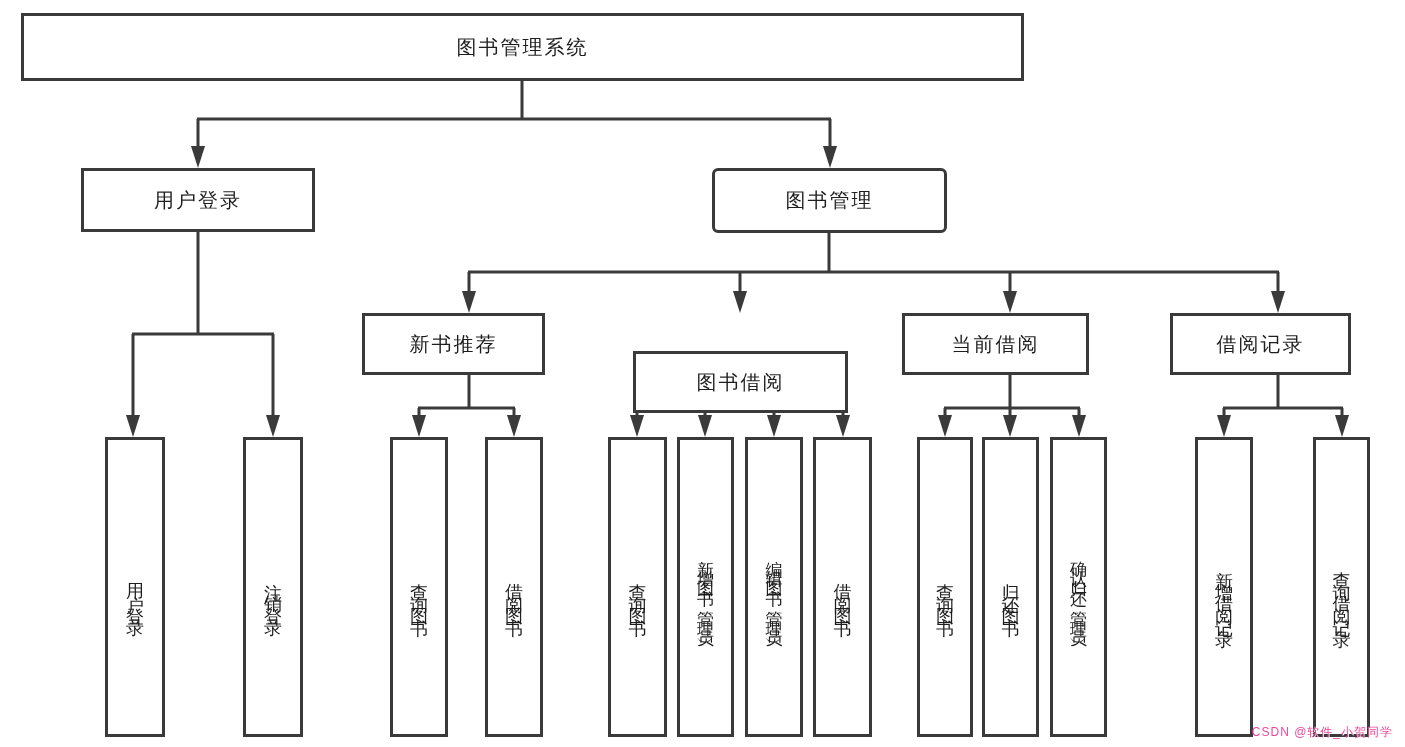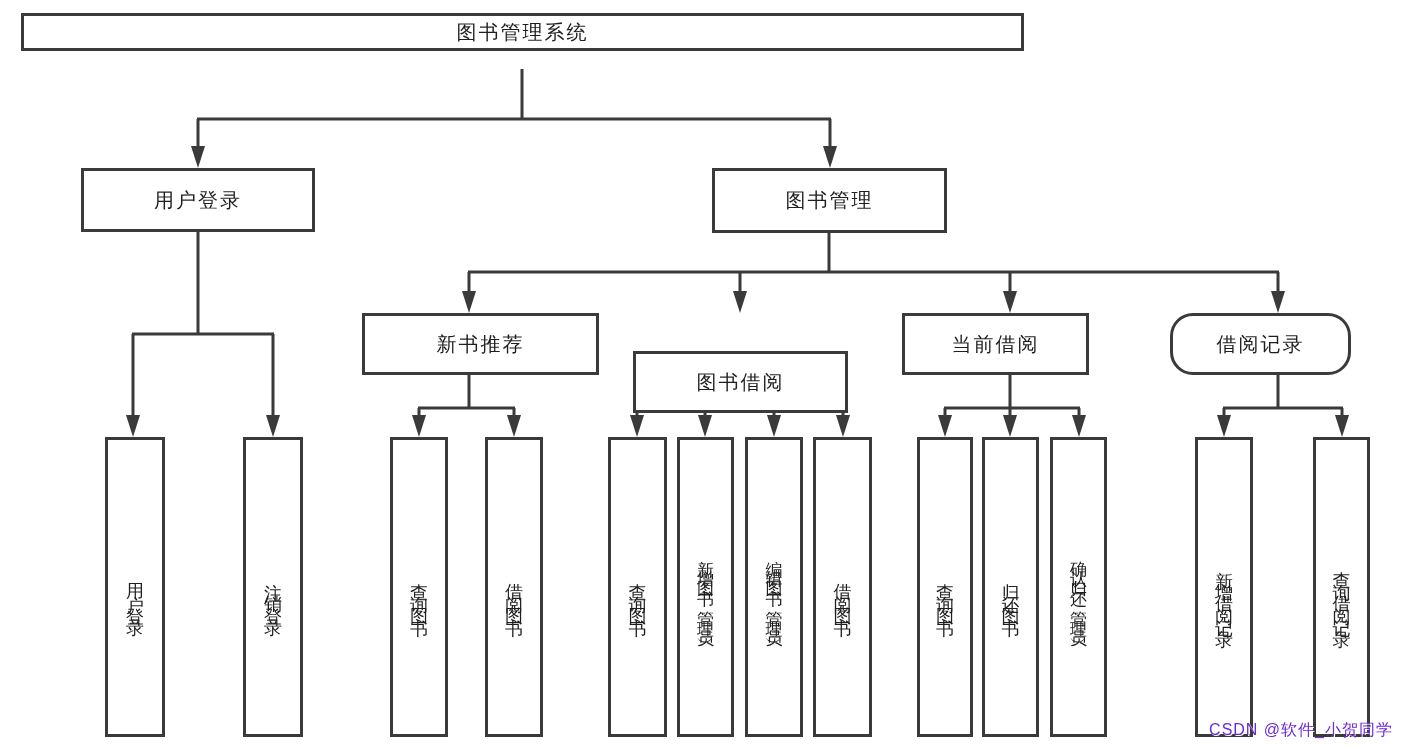--- a/index.html
+++ b/index.html
@@ -36,22 +36,22 @@
     text-orientation: mixed;
     font-size: 18px;
     letter-spacing: 12px;
     margin-bottom: -12px;
     white-space: nowrap;
   }
   #watermark {
     position: absolute;
     right: 12px;
     bottom: 6px;
-    font-size: 16px;
-    color: #6d28d9;
+    font-size: 12px;
+    color: #ec4899;
     text-shadow: 1px 1px 0 #ffffff;
     letter-spacing: 1px;
     white-space: nowrap;
   }
 </style>
 </head>
 <body>
 
 <div id="canvas">
 
@@ -91,41 +91,41 @@
       <path d="M774 437 L767 415 L781 415 Z"></path>
       <path d="M843 437 L836 415 L850 415 Z"></path>
       <path d="M945 437 L938 415 L952 415 Z"></path>
       <path d="M1010 437 L1003 415 L1017 415 Z"></path>
       <path d="M1079 437 L1072 415 L1086 415 Z"></path>
       <path d="M1224 437 L1217 415 L1231 415 Z"></path>
       <path d="M1342 437 L1335 415 L1349 415 Z"></path>
     </g>
   </svg>
 
-  <div class="box" style="left:21px; top:13px; width:1003px; height:38px;">
+  <div class="box" style="left:21px; top:13px; width:1003px; height:68px;">
     <span class="hlabel">图书管理系统</span>
   </div>
 
   <div class="box" style="left:81px; top:168px; width:234px; height:64px;">
     <span class="hlabel">用户登录</span>
   </div>
-  <div class="box" style="left:712px; top:168px; width:235px; height:65px;">
+  <div class="box" style="left:712px; top:168px; width:235px; height:65px;border-radius:6px;">
     <span class="hlabel">图书管理</span>
   </div>
 
-  <div class="box" style="left:362px; top:313px; width:237px; height:62px;justify-content:center;">
+  <div class="box" style="left:362px; top:313px; width:183px; height:62px;justify-content:center;">
     <span class="hlabel">新书推荐</span>
   </div>
   <div class="box" style="left:633px; top:313px; width:215px; height:62px;margin-top:38px;">
     <span class="hlabel">图书借阅</span>
   </div>
   <div class="box" style="left:902px; top:313px; width:187px; height:62px;">
     <span class="hlabel">当前借阅</span>
   </div>
-  <div class="box" style="left:1170px; top:313px; width:181px; height:62px;border-radius:23px;">
+  <div class="box" style="left:1170px; top:313px; width:181px; height:62px;">
     <span class="hlabel">借阅记录</span>
   </div>
 
   <div class="box" style="left:105px; top:437px; width:60px; height:300px;">
     <span class="vlabel">用户登录</span>
   </div>
   <div class="box" style="left:243px; top:437px; width:60px; height:300px;">
     <span class="vlabel">注销登录</span>
   </div>
 

